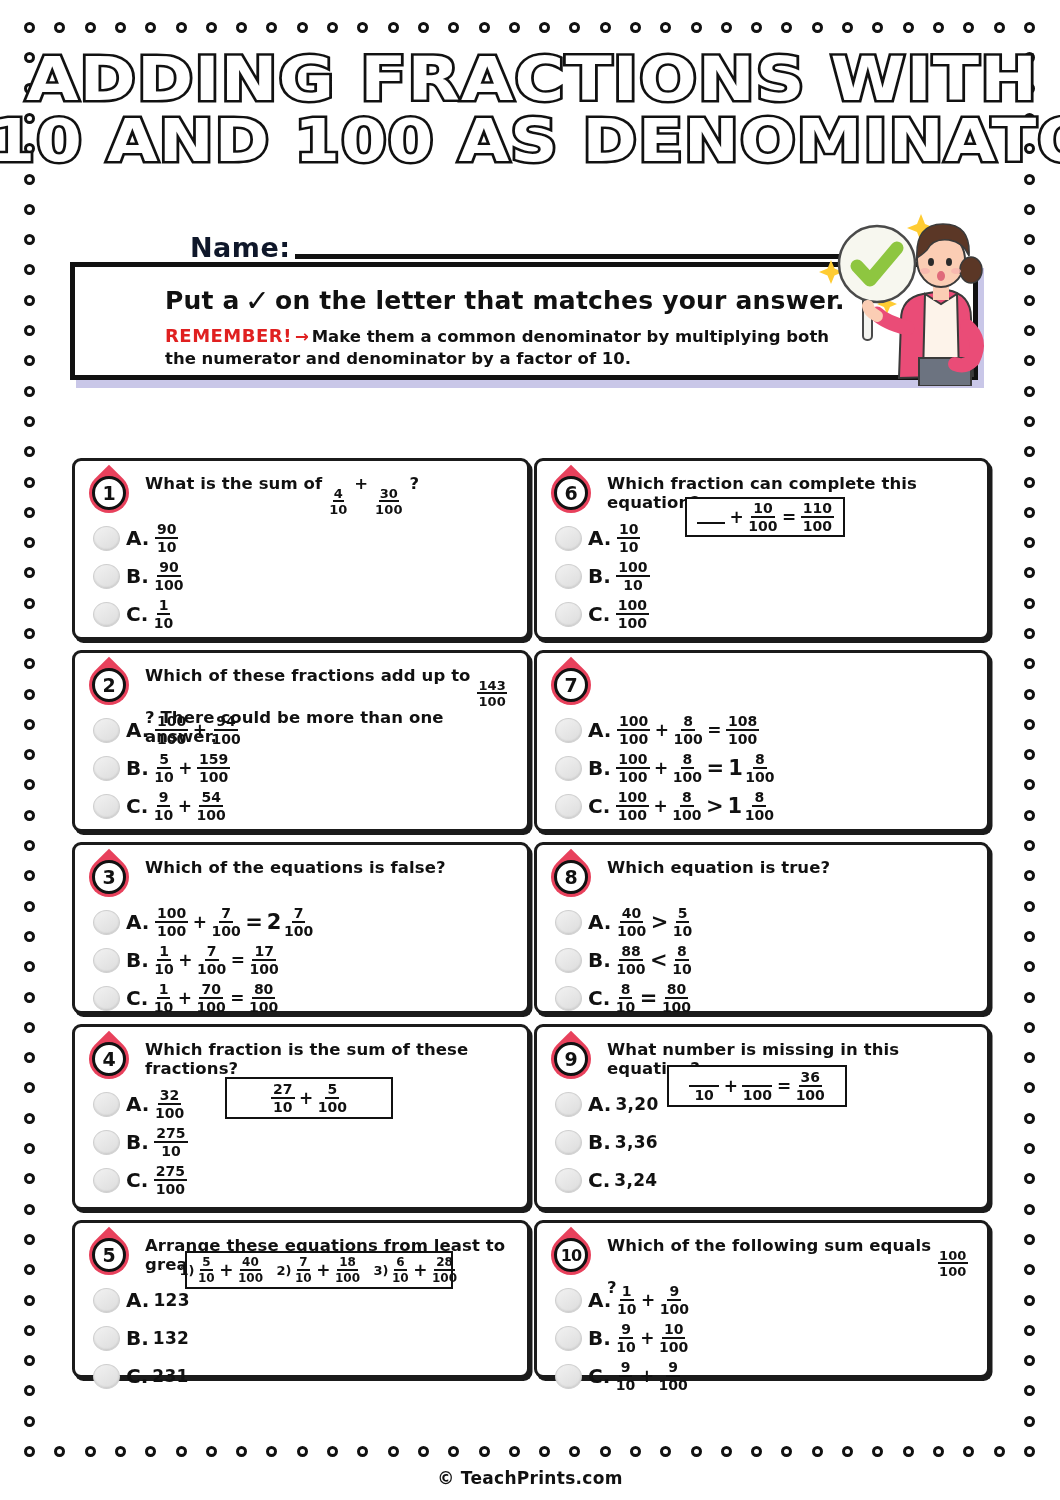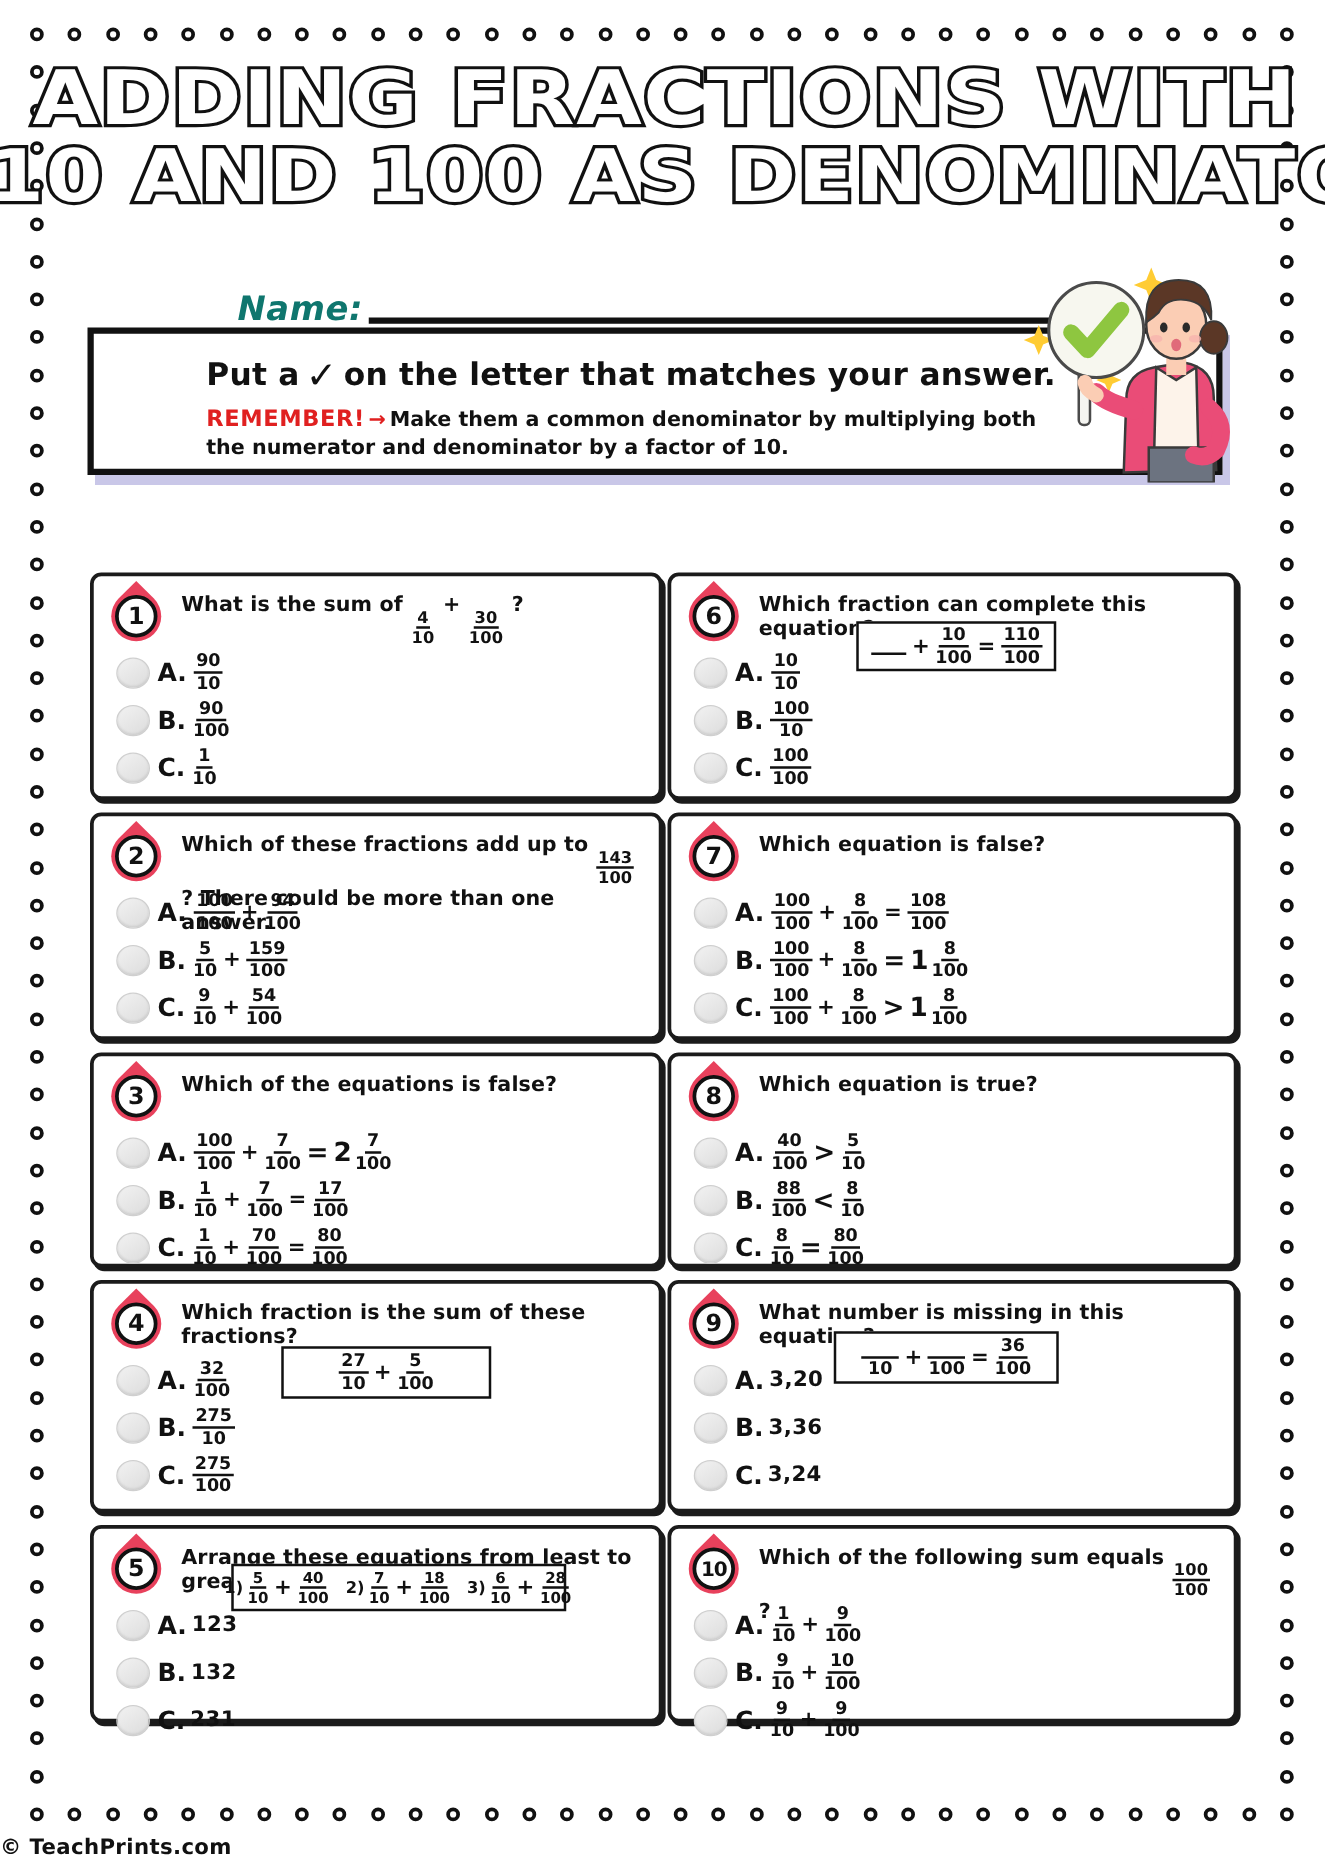--- a/index.html
+++ b/index.html
@@ -57,24 +57,23 @@
     position: absolute;
     left: 190px;
     top: 232px;
     width: 660px;
     display: flex;
     align-items: flex-end;
   }
   .name-label {
     font-size: 27px;
     font-weight: bold;
-    color: #0f766e;
+    color: #0f172a;
     font-family: "DejaVu Sans", sans-serif;
     letter-spacing: 0.5px;
-    font-style: italic;
   }
   .name-line {
     flex: 1;
     border-bottom: 5px solid #111;
     margin-left: 4px;
     margin-bottom: 4px;
     height: 20px;
   }
 
   
@@ -323,21 +322,21 @@
     height: 11px;
     margin: 0 2px;
   }
 
   
   .footer {
     position: absolute;
     left: 0;
     top: 1468px;
     width: 1060px;
-    text-align: left;
+    text-align: center;
     font-size: 17px;
     font-weight: bold;
     color: #111;
     letter-spacing: .3px;
   }
 </style>
 </head>
 <body>
 
 <div id="page">
@@ -909,21 +908,20 @@
               </span>
             </span>
           </div>
         </div>
       </div>
       <div class="qcard col-r" style="top:192px;height:182px;">
         <div class="badge">
           <span class="tear"></span>
           <span class="inner">7</span>
         </div>
-        <div class="qtext"><span>Which equation is false?</span></div>
         <div class="options">
           <div class="opt">
             <span class="radio"></span>
             <span class="olabel">A.</span>
             <span class="obody">
               <span class="frac ">
                 <span class="num">100</span>
                 <span class="den">100</span>
               </span>
               <span class="op">+</span>

